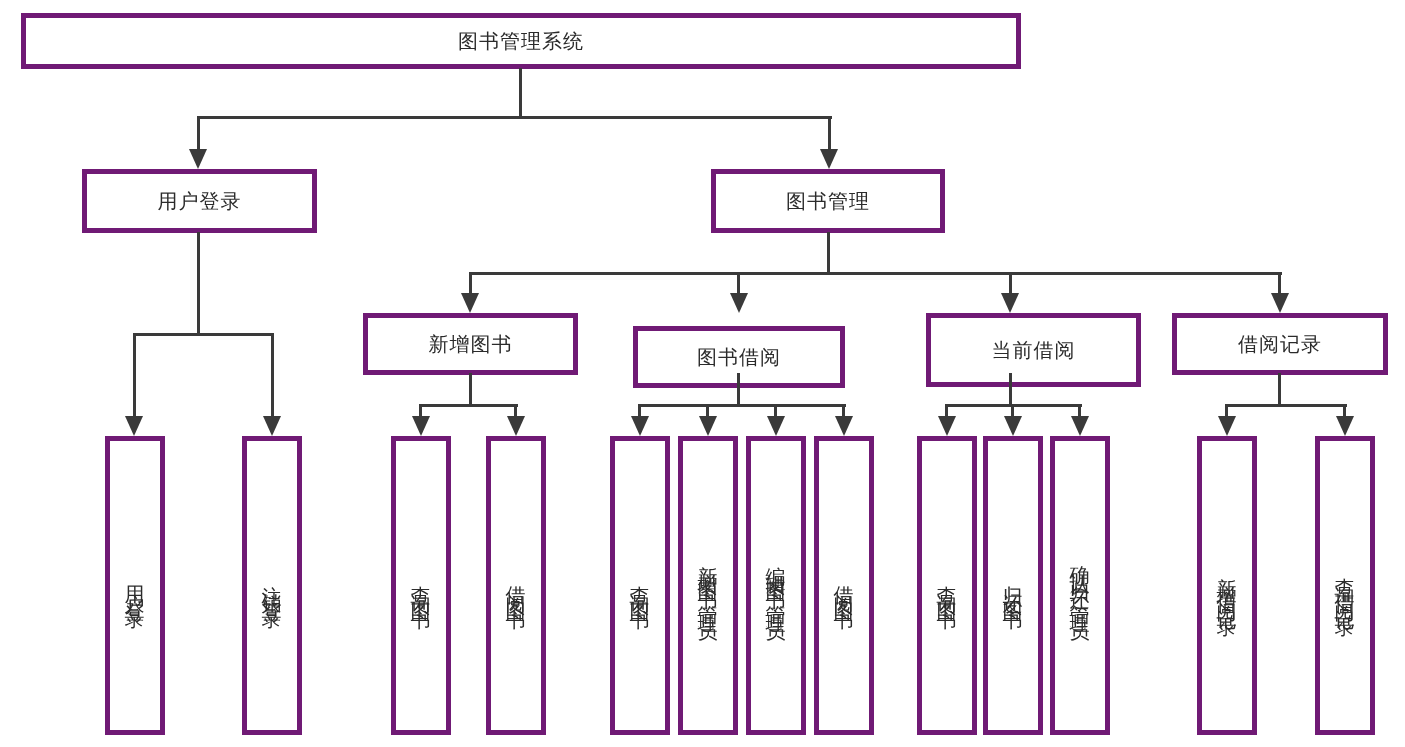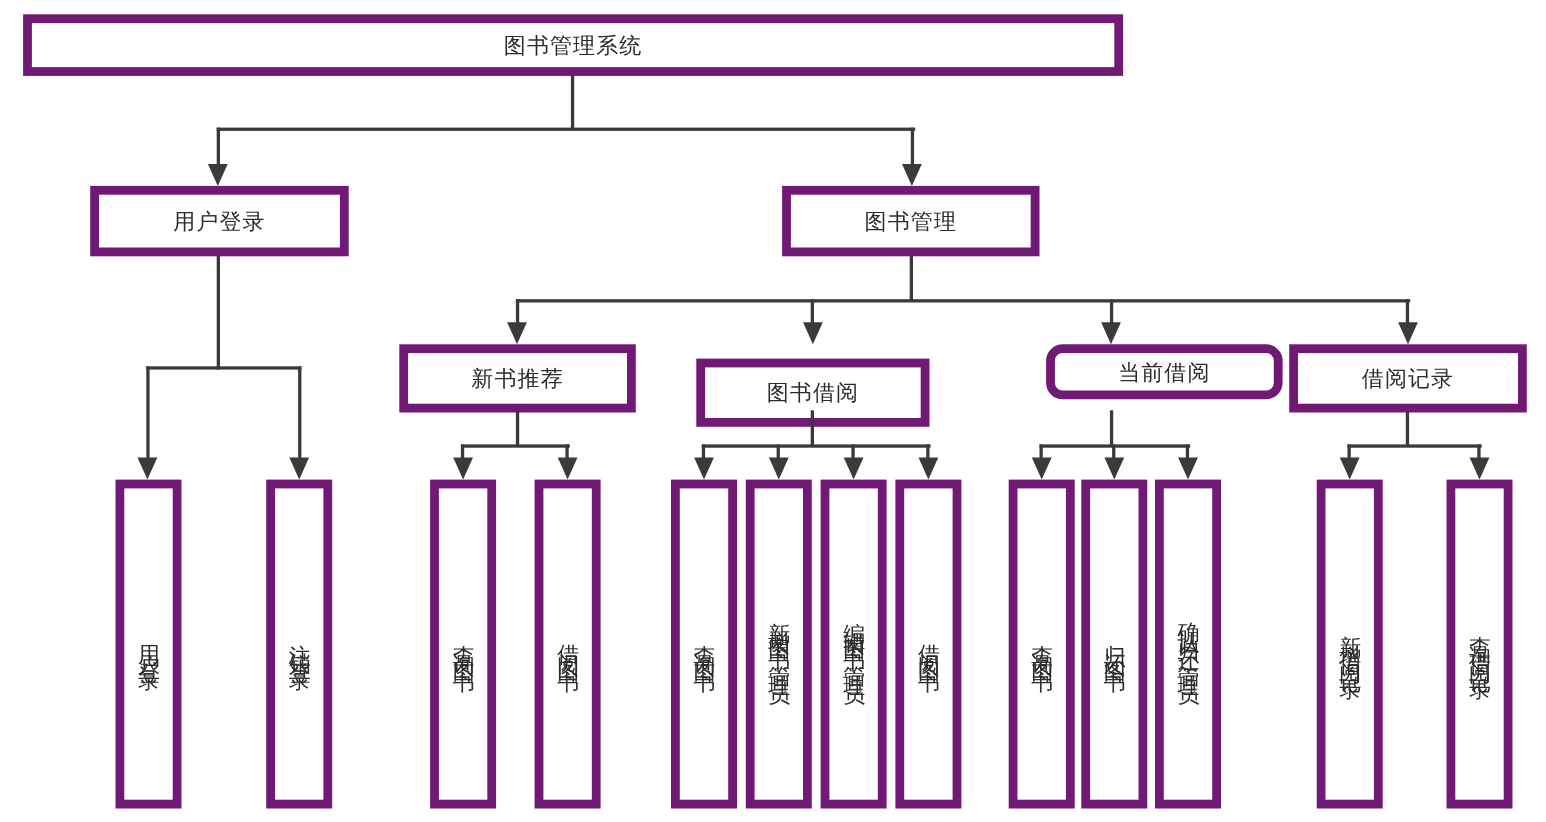--- a/index.html
+++ b/index.html
@@ -9,21 +9,21 @@
     font-family: "Liberation Sans", "DejaVu Sans", sans-serif;
     position: relative;
     overflow: hidden;
   }
   .canvas { position: absolute; left: 0; top: 0; width: 1405px; height: 747px; }
 
   .box {
     position: absolute;
     box-sizing: border-box;
     background: #ffffff;
-    border: 8px solid #701a75;
+    border: 5px solid #701a75;
     display: flex;
     align-items: center;
     justify-content: center;
     color: #2b2b2b;
     font-size: 20px;
     letter-spacing: 1px;
   }
   .leaf { top: 436px; height: 299px; width: 60px; }
   .vtext {
     writing-mode: vertical-rl;
@@ -87,26 +87,26 @@
   <div class="vline" style="left:469px; top:272px; height:22px;"></div>
   <div class="arrow" style="left:461px; top:293px;"></div>
   <div class="vline" style="left:737px; top:272px; height:22px;"></div>
   <div class="arrow" style="left:730px; top:293px;"></div>
   <div class="vline" style="left:1009px; top:272px; height:22px;"></div>
   <div class="arrow" style="left:1001px; top:293px;"></div>
   <div class="vline" style="left:1278px; top:272px; height:22px;"></div>
   <div class="arrow" style="left:1271px; top:293px;"></div>
 
   <div class="box" style="left:363px; top:313px; width:215px; height:62px;">
-    <span>新书推荐</span>
+    <span>新增图书</span>
   </div>
   <div class="box" style="left:633px; top:326px; width:212px; height:62px;">
     <span>图书借阅</span>
   </div>
-  <div class="box" style="left:951px; top:313px; width:215px; height:50px;border-radius:15px;">
+  <div class="box" style="left:926px; top:313px; width:215px; height:74px;">
     <span>当前借阅</span>
   </div>
   <div class="box" style="left:1172px; top:313px; width:216px; height:62px;">
     <span>借阅记录</span>
   </div>
 
   <div class="vline" style="left:469px; top:373px; height:33px;"></div>
   <div class="hline" style="left:419px; top:404px; width:99px;"></div>
   <div class="vline" style="left:419px; top:404px; height:14px;"></div>
   <div class="arrow" style="left:412px; top:416px;"></div>

